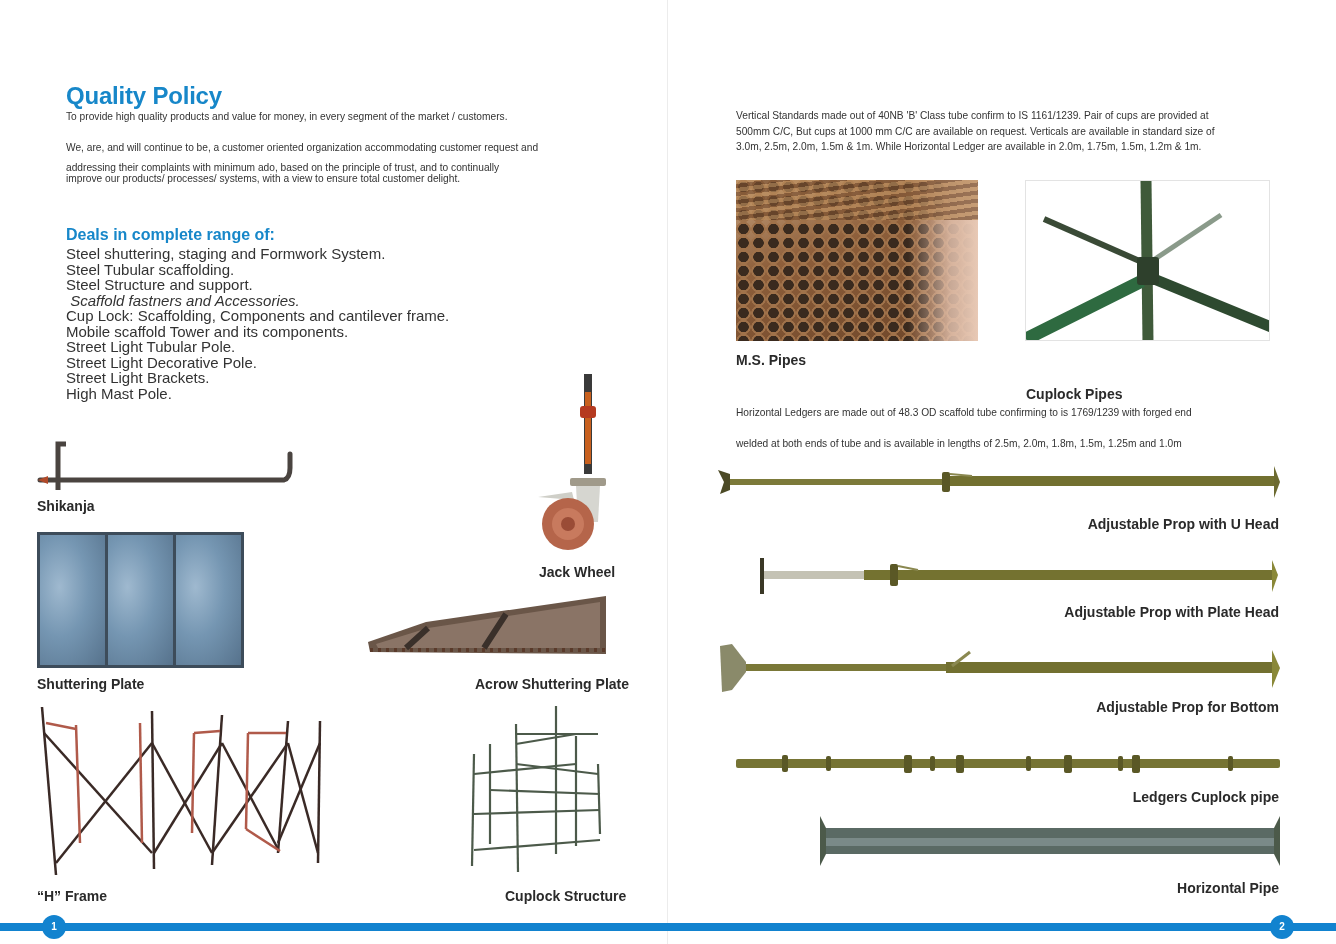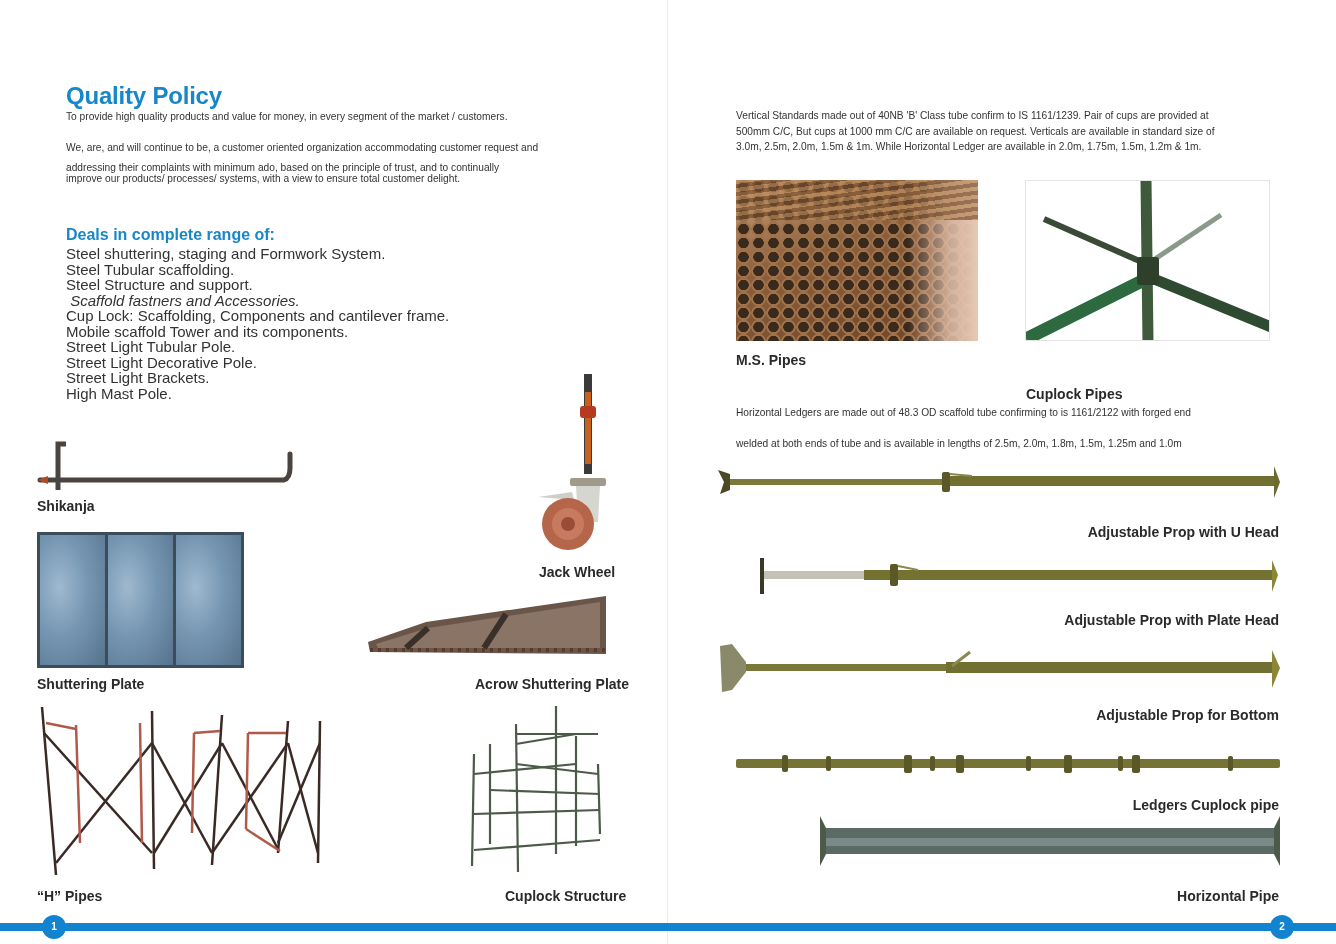--- a/index.html
+++ b/index.html
@@ -10,21 +10,21 @@
     .page { position: absolute; top: 0; height: 712px; }
     .page-left { left: 0; width: 668px; }
     .gutter { position: absolute; left: 667px; top: 0; width: 1px; height: 944px; background: #ececec; }
 
     .h1 { position: absolute; left: 66px; top: 82px; font-size: 24px; font-weight: bold; color: #1787c9; letter-spacing: -0.2px; }
     .h2 { position: absolute; left: 66px; top: 226px; font-size: 16px; font-weight: bold; color: #1787c9; }
     .p { position: absolute; font-size: 10.2px; line-height: 15.6px; color: #333; }
     .list { position: absolute; left: 66px; top: 246px; list-style: none; font-size: 15px; line-height: 15.5px; color: #333; }
 
     .caption { position: absolute; font-size: 14px; font-weight: bold; color: #2a2a2a; white-space: nowrap; }
-    .caption.r { text-align: right; margin-top: 8px; }
+    .caption.r { text-align: right; }
 
     .img { position: absolute; }
 
     
     .footer-bar { position: absolute; left: 0; top: 923px; width: 1336px; height: 8px; background: #1283cf; }
     .page-num { position: absolute; top: 915px; width: 24px; height: 24px; border-radius: 50%; background: #1283cf;
                 color: #fff; font-size: 10px; font-weight: bold; text-align: center; line-height: 24px; }
 
     
     .pipes-photo { position: absolute; left: 736px; top: 180px; width: 242px; height: 161px; overflow: hidden;
@@ -126,21 +126,21 @@
         <line x1="212" y1="30" x2="250" y2="30"></line>
         <line x1="212" y1="30" x2="210" y2="126"></line>
         <line x1="210" y1="126" x2="244" y2="148"></line>
       </g>
       <g stroke="#3a2a26" stroke-width="2.5" fill="none">
         <line x1="284" y1="18" x2="282" y2="160"></line>
         <line x1="252" y1="40" x2="282" y2="150"></line>
         <line x1="242" y1="140" x2="284" y2="40"></line>
       </g>
     </svg>
-    <div class="caption" style="left:37px; top:888px;">“H” Pipes</div>
+    <div class="caption" style="left:37px; top:888px;">“H” Frame</div>
 
     <svg class="img" style="left:468px; top:704px;" width="138" height="172" viewBox="0 0 138 172">
       <g stroke="#4c5a4a" stroke-width="2.2" fill="none">
         <line x1="6" y1="50" x2="4" y2="162"></line>
         <line x1="48" y1="20" x2="50" y2="168"></line>
         <line x1="88" y1="2" x2="88" y2="150"></line>
         <line x1="130" y1="60" x2="132" y2="130"></line>
         <line x1="22" y1="40" x2="22" y2="140"></line>
         <line x1="108" y1="32" x2="108" y2="142"></line>
         <line x1="6" y1="70" x2="108" y2="60"></line>
@@ -169,21 +169,21 @@
       <line x1="120" y1="0" x2="122" y2="161" stroke="#3f5a3a" stroke-width="11"></line>
       <line x1="18" y1="38" x2="118" y2="82" stroke="#3a4a36" stroke-width="6"></line>
       <line x1="126" y1="80" x2="195" y2="34" stroke="#8a9a8a" stroke-width="5"></line>
       <line x1="0" y1="158" x2="116" y2="100" stroke="#2e6a40" stroke-width="13"></line>
       <line x1="128" y1="98" x2="245" y2="146" stroke="#2e4a30" stroke-width="11"></line>
       <rect x="111" y="76" width="22" height="28" rx="3" fill="#2e402c"></rect>
     </svg>
   </div>
   <div class="caption" style="left:1026px; top:352px;margin-top:34px;">Cuplock Pipes</div>
 
-  <div class="p" style="left:736px; top:405px;">Horizontal Ledgers are made out of 48.3 OD scaffold tube confirming to is 1161/2122 with forged end</div>
+  <div class="p" style="left:736px; top:405px;">Horizontal Ledgers are made out of 48.3 OD scaffold tube confirming to is 1769/1239 with forged end</div>
   <div class="p" style="left:736px; top:436px;">welded at both ends of tube and is available in lengths of 2.5m, 2.0m, 1.8m, 1.5m, 1.25m and 1.0m</div>
 
   <svg class="img" style="left:716px; top:462px;" width="566" height="40" viewBox="0 0 566 40">
     <rect x="10" y="17" width="220" height="6" fill="#7c7a3a"></rect>
     <rect x="230" y="14" width="330" height="10" fill="#727030"></rect>
     <path d="M2 8 L14 12 L14 28 L4 32 L8 20 Z" fill="#4c4a26"></path>
     <rect x="226" y="10" width="8" height="20" rx="2" fill="#5a5826"></rect>
     <path d="M234 12 L256 14" stroke="#8a8850" stroke-width="2"></path>
     <path d="M558 4 L564 20 L558 36 Z" fill="#6c6a30"></path>
   </svg>

